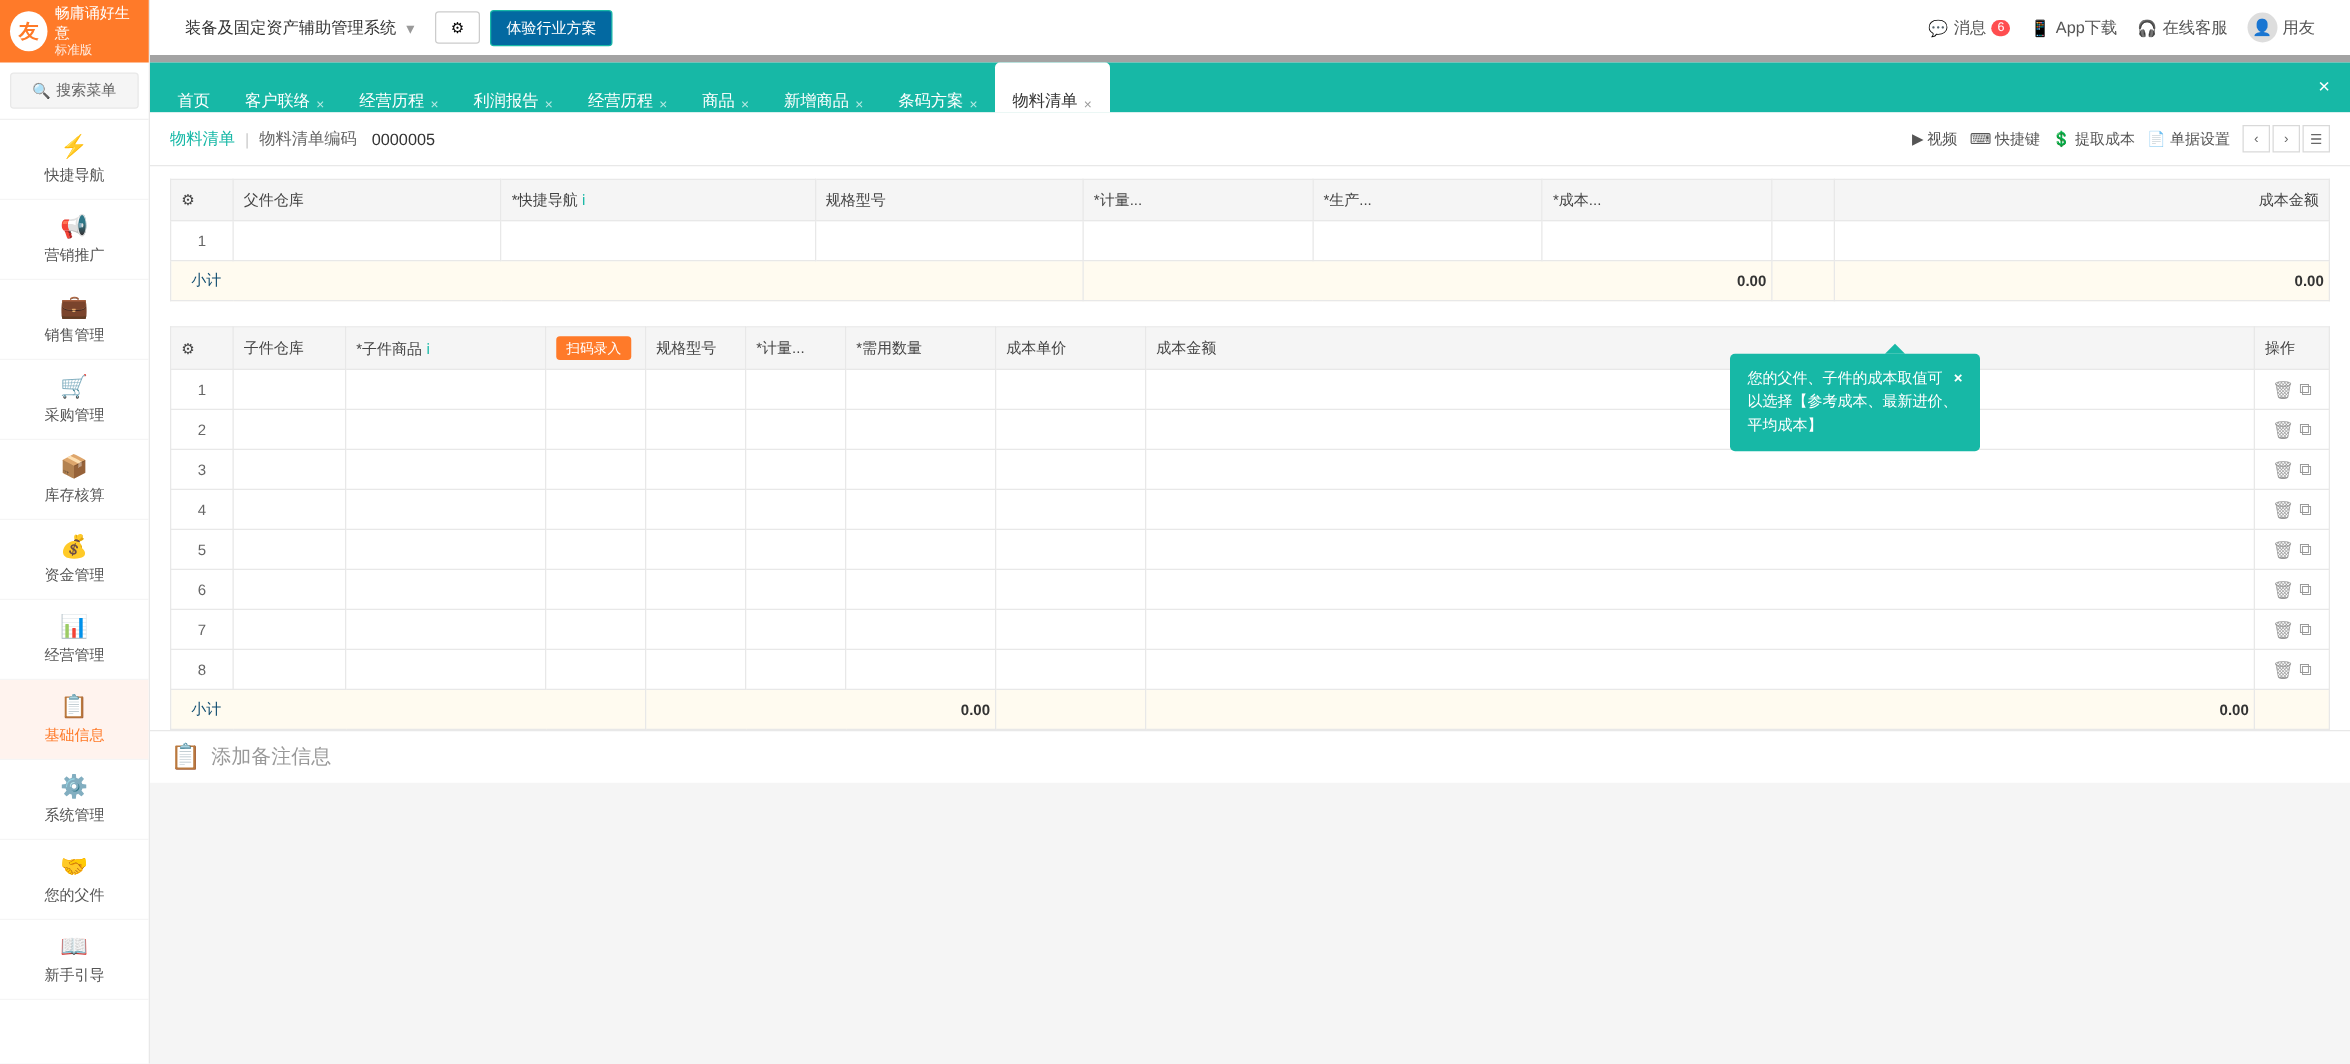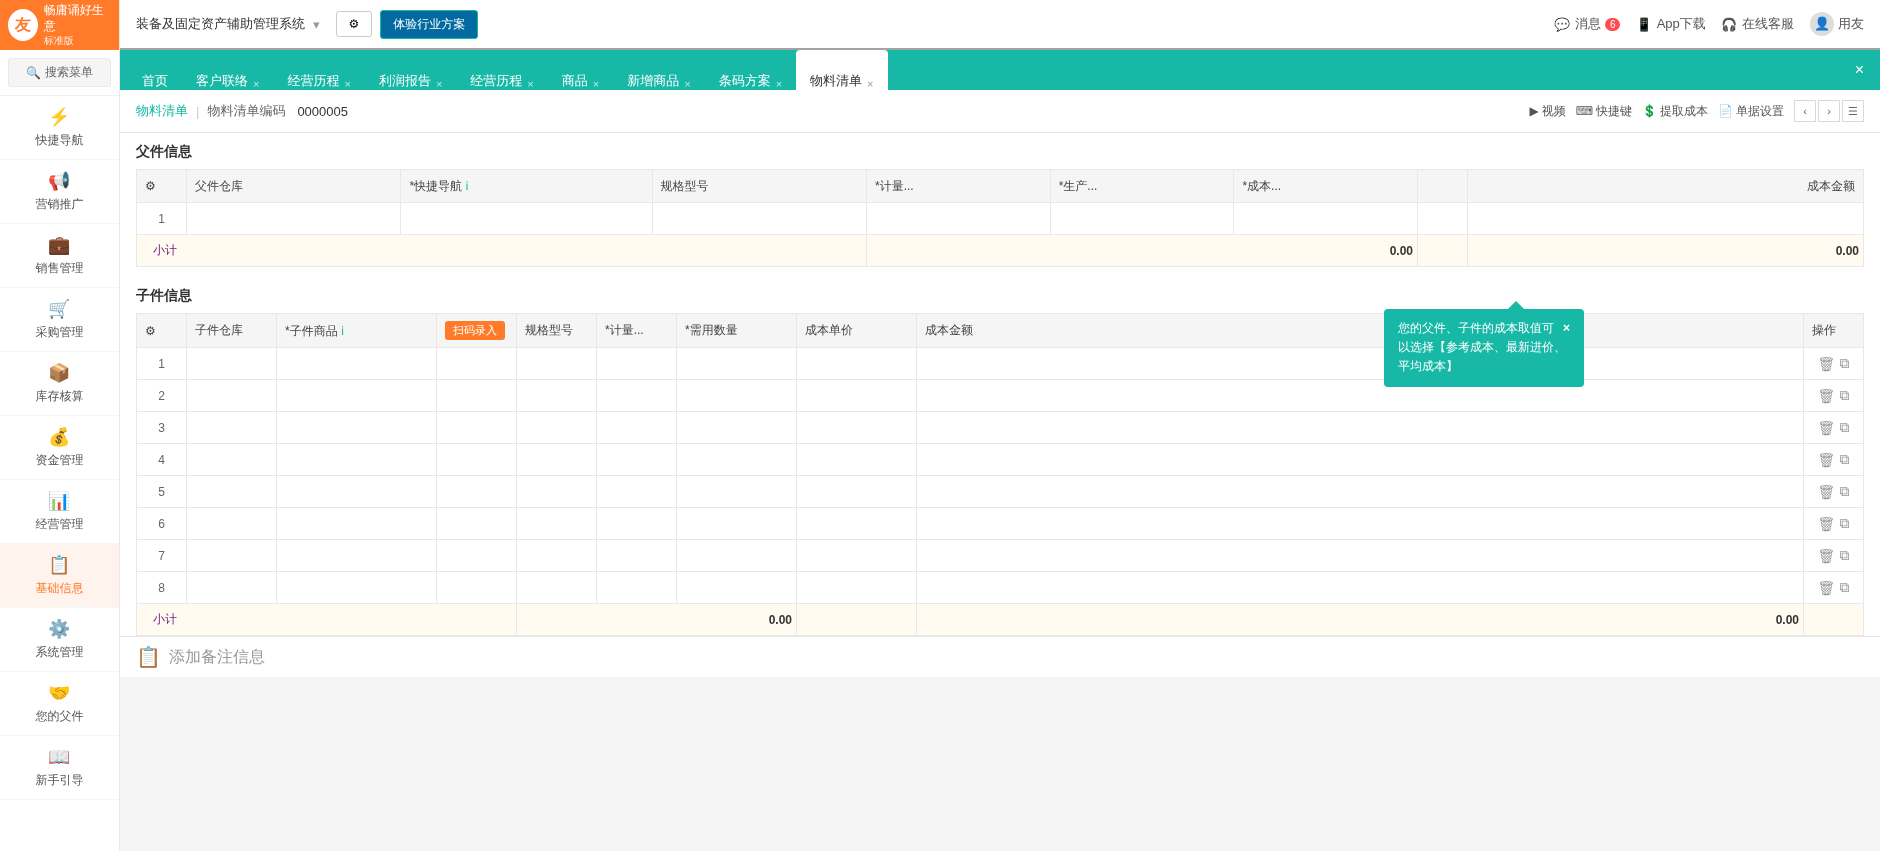--- a/index.html
+++ b/index.html
@@ -49,22 +49,22 @@
     .nav-item .icon { font-size: 18px; }
 
     
     .main { flex: 1; display: flex; flex-direction: column; overflow: hidden; }
 
     
     .topbar {
       background: #fff;
       height: 50px;
       display: flex; align-items: center; justify-content: space-between;
-      padding: 0 16px;
-      border-bottom: 2px solid #a3a3a3;
+      padding: 0 28px;
+      border-bottom: 6px solid #a3a3a3;
     }
     .topbar-left { display: flex; align-items: center; gap: 8px; }
     .topbar-btn {
       padding: 5px 12px; border-radius: 3px; border: 1px solid #ccc;
       cursor: pointer; font-size: 12px; background: #fff;
     }
     .topbar-btn.primary { background: #0369a1; color: white; border-color: #17b8a6; }
     .topbar-right { display: flex; align-items: center; gap: 16px; font-size: 13px; color: #555; }
 
     
@@ -110,21 +110,21 @@
       background: #f5f5f5; border: 1px solid #e8e8e8;
       padding: 7px 8px; text-align: left; font-weight: 500; color: #444;
       white-space: nowrap;
     }
     .data-table td {
       border: 1px solid #e8e8e8; padding: 0;
       height: 32px; min-width: 50px;
     }
     .data-table td.num { text-align: center; color: #666; padding: 0 8px; }
     .data-table tr.subtotal td {
-      background: #fffbf0; padding: 6px 8px; font-size: 12px; color: #701a75;
+      background: #fffbf0; padding: 6px 8px; font-size: 12px; color: #0c4a6e;
     }
     .data-table tr.subtotal td.value { font-weight: 600; color: #333; text-align: right; padding-right: 4px; }
 
     
     .scan-btn {
       background: #ff7a29; color: white; border: none;
       padding: 2px 8px; border-radius: 3px; font-size: 11px; cursor: pointer;
     }
 
     
@@ -358,21 +358,20 @@
           </div>
           <div class="page-nav">
             <button class="page-nav-btn">‹</button>
             <button class="page-nav-btn">›</button>
             <button class="page-nav-btn">☰</button>
           </div>
         </div>
       </div>
 
       <div class="section">
-        <div class="section-title">父件信息</div>
         <div style="position:relative;">
           <table class="data-table">
             <thead>
               <tr>
                 <th class="settings-cell">⚙</th>
                 <th>父件仓库</th>
                 <th>
                   <span>*快捷导航</span>
                   <span style="color:#17b8a6;">ℹ</span>
                 </th>
@@ -412,21 +411,20 @@
           </table>
 
           <div class="tooltip-popup">
             <span class="tooltip-close">×</span>
             <span>您的父件、子件的成本取值可以选择【参考成本、最新进价、平均成本】</span>
           </div>
         </div>
       </div>
 
       <div class="section" style="margin-top:10px;">
-        <div class="section-title">子件信息</div>
         <table class="data-table">
           <thead>
             <tr>
               <th class="settings-cell">⚙</th>
               <th style="width:90px;">子件仓库</th>
               <th style="width:160px;">
                 <span>*子件商品</span>
                 <span style="color:#17b8a6;">ℹ</span>
               </th>
               <th style="width:80px;">

